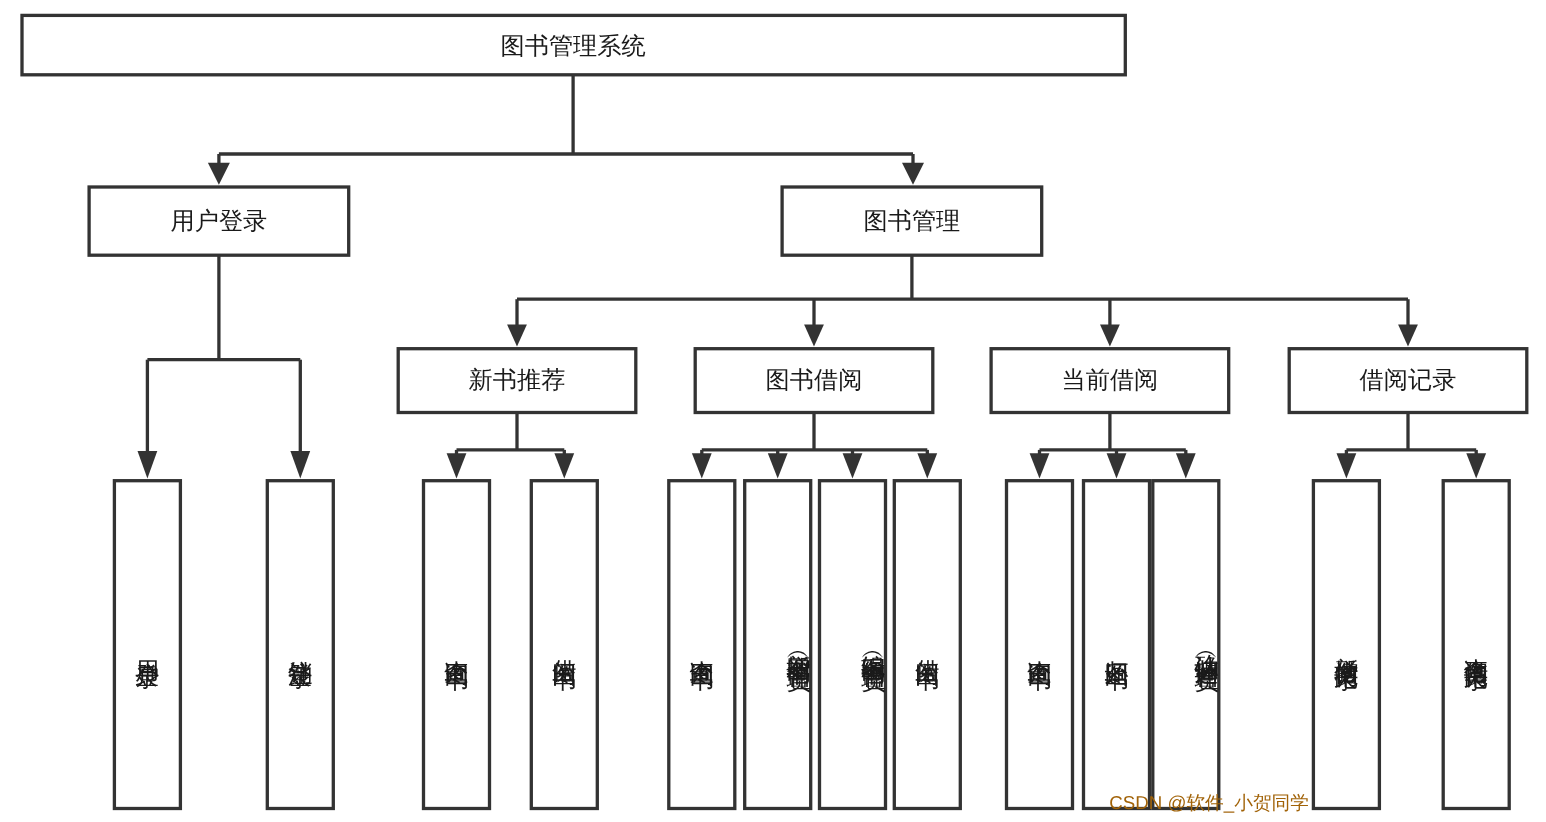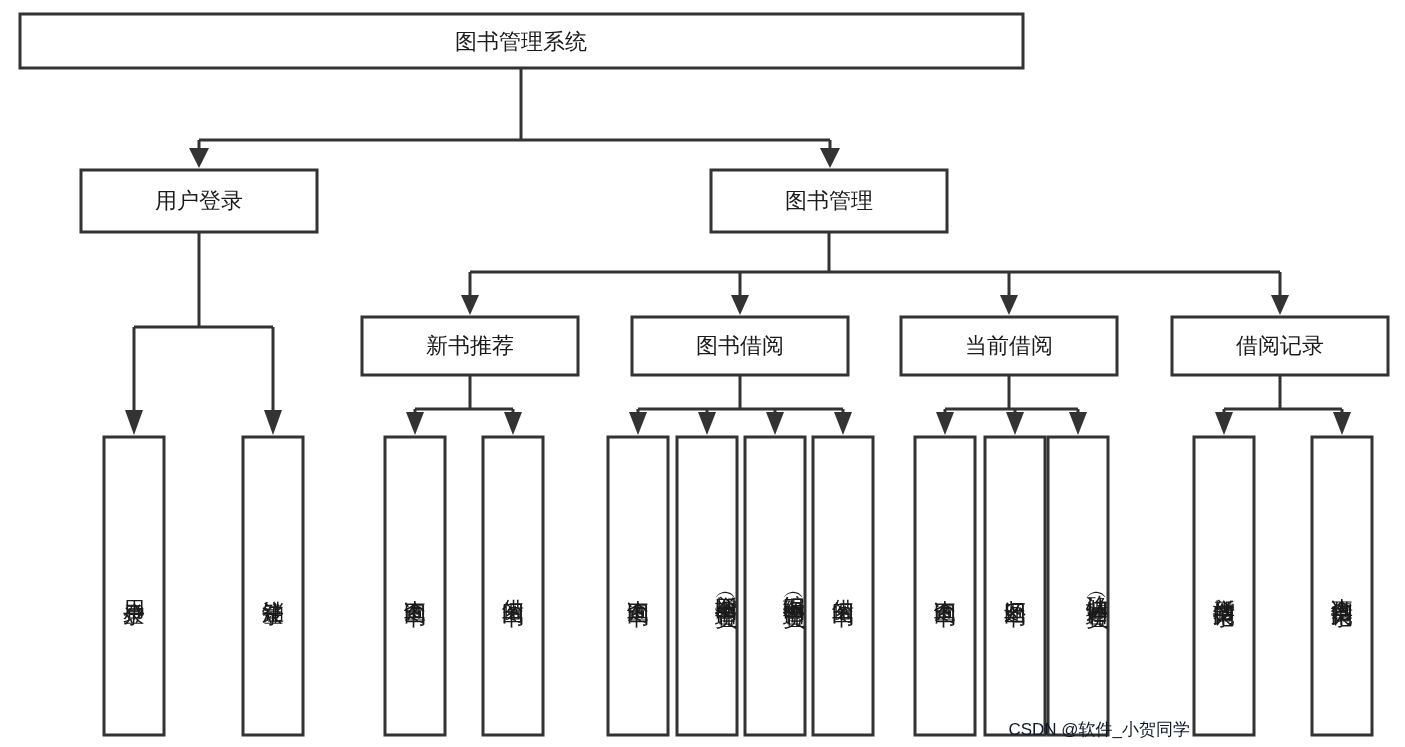--- a/index.html
+++ b/index.html
@@ -59,21 +59,21 @@
     white-space: nowrap;
     text-align: center;
     pointer-events: none;
   }
   .watermark {
     position: absolute;
     right: 10px;
     bottom: 6px;
     font-family: "Liberation Sans", "DejaVu Sans", sans-serif;
     font-size: 17px;
-    color: #0f172a;
+    color: #a16207;
     white-space: nowrap;
   }
 </style>
 </head>
 <body>
 
 <div id="diagram-root">
 
   <svg class="diagram-canvas" viewBox="0 0 1405 747">
 

